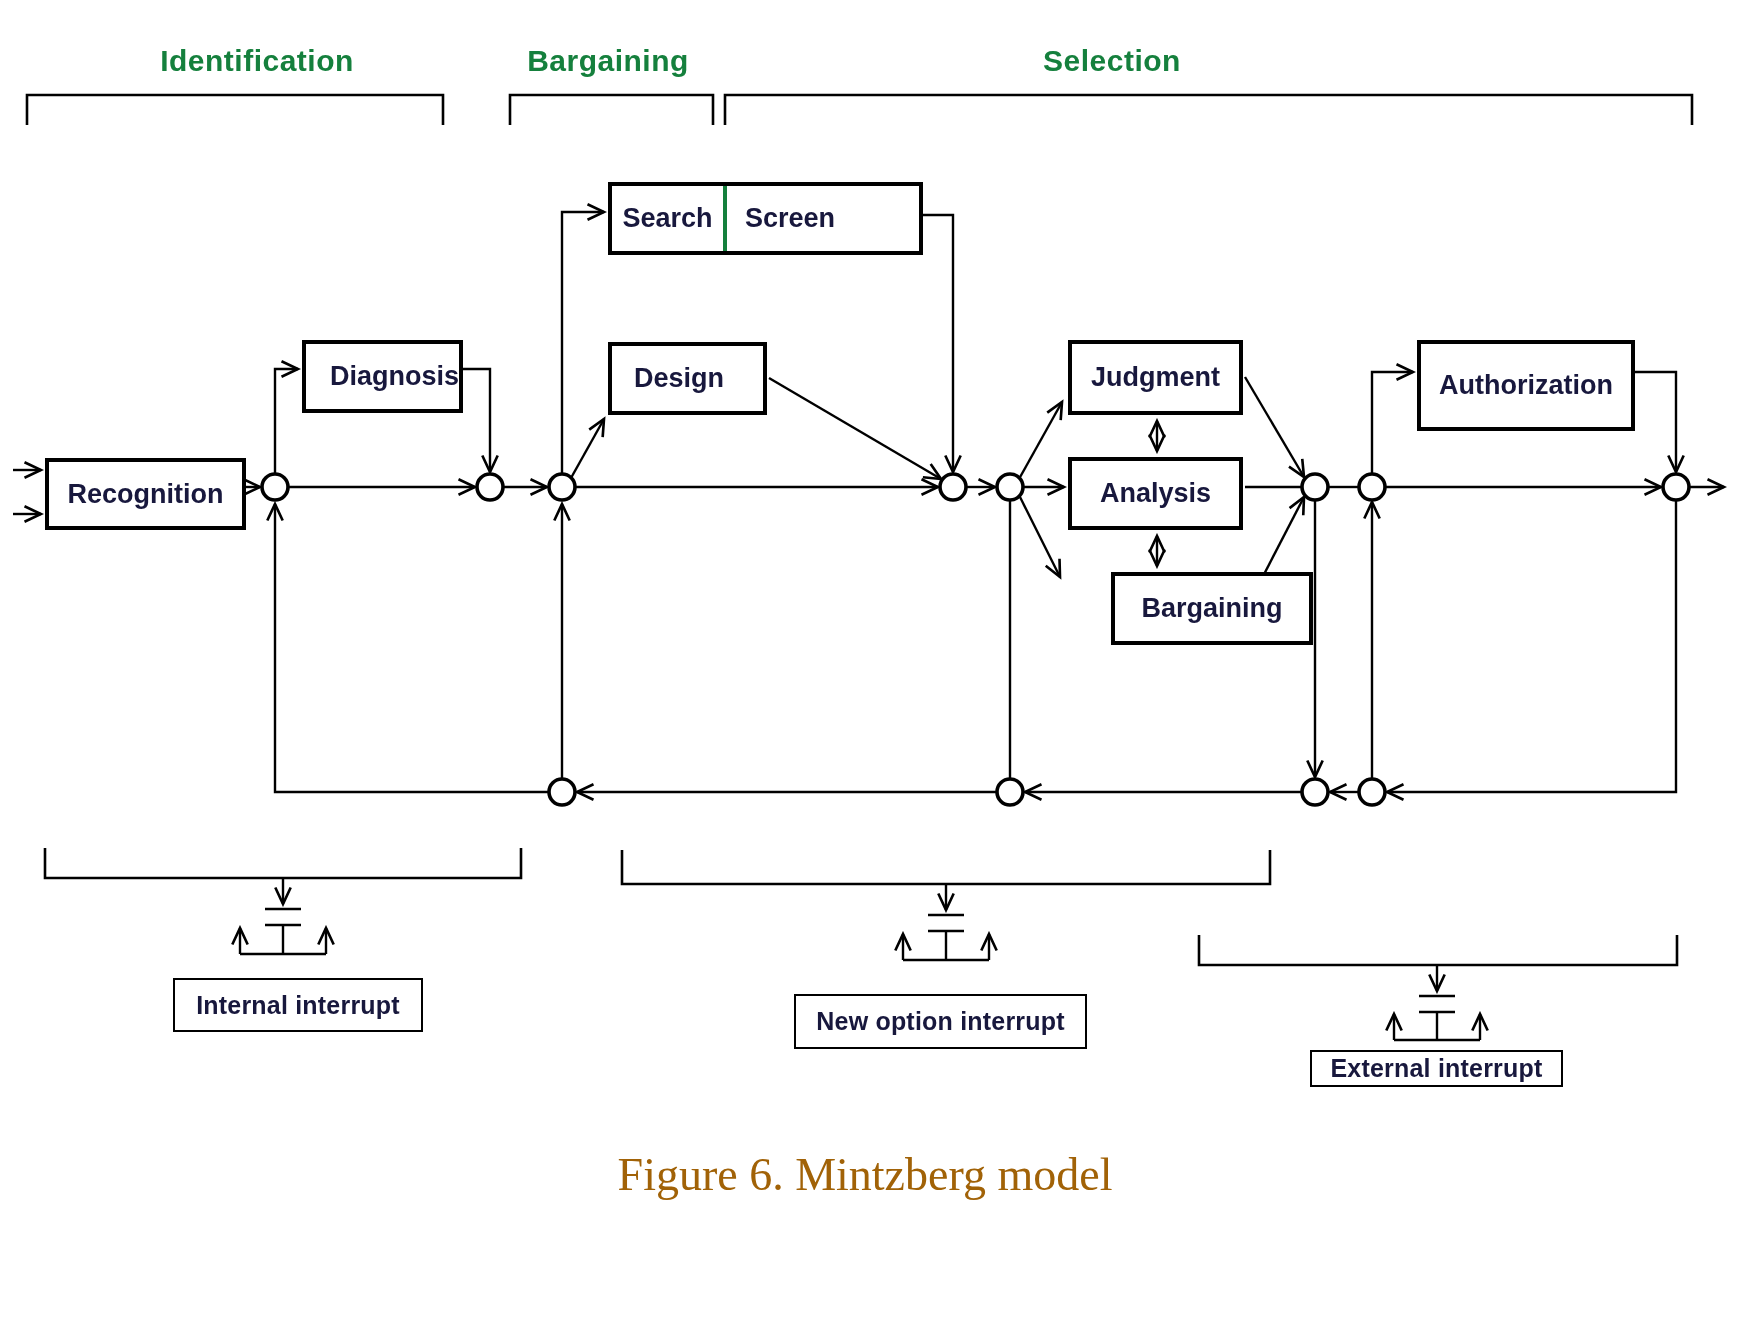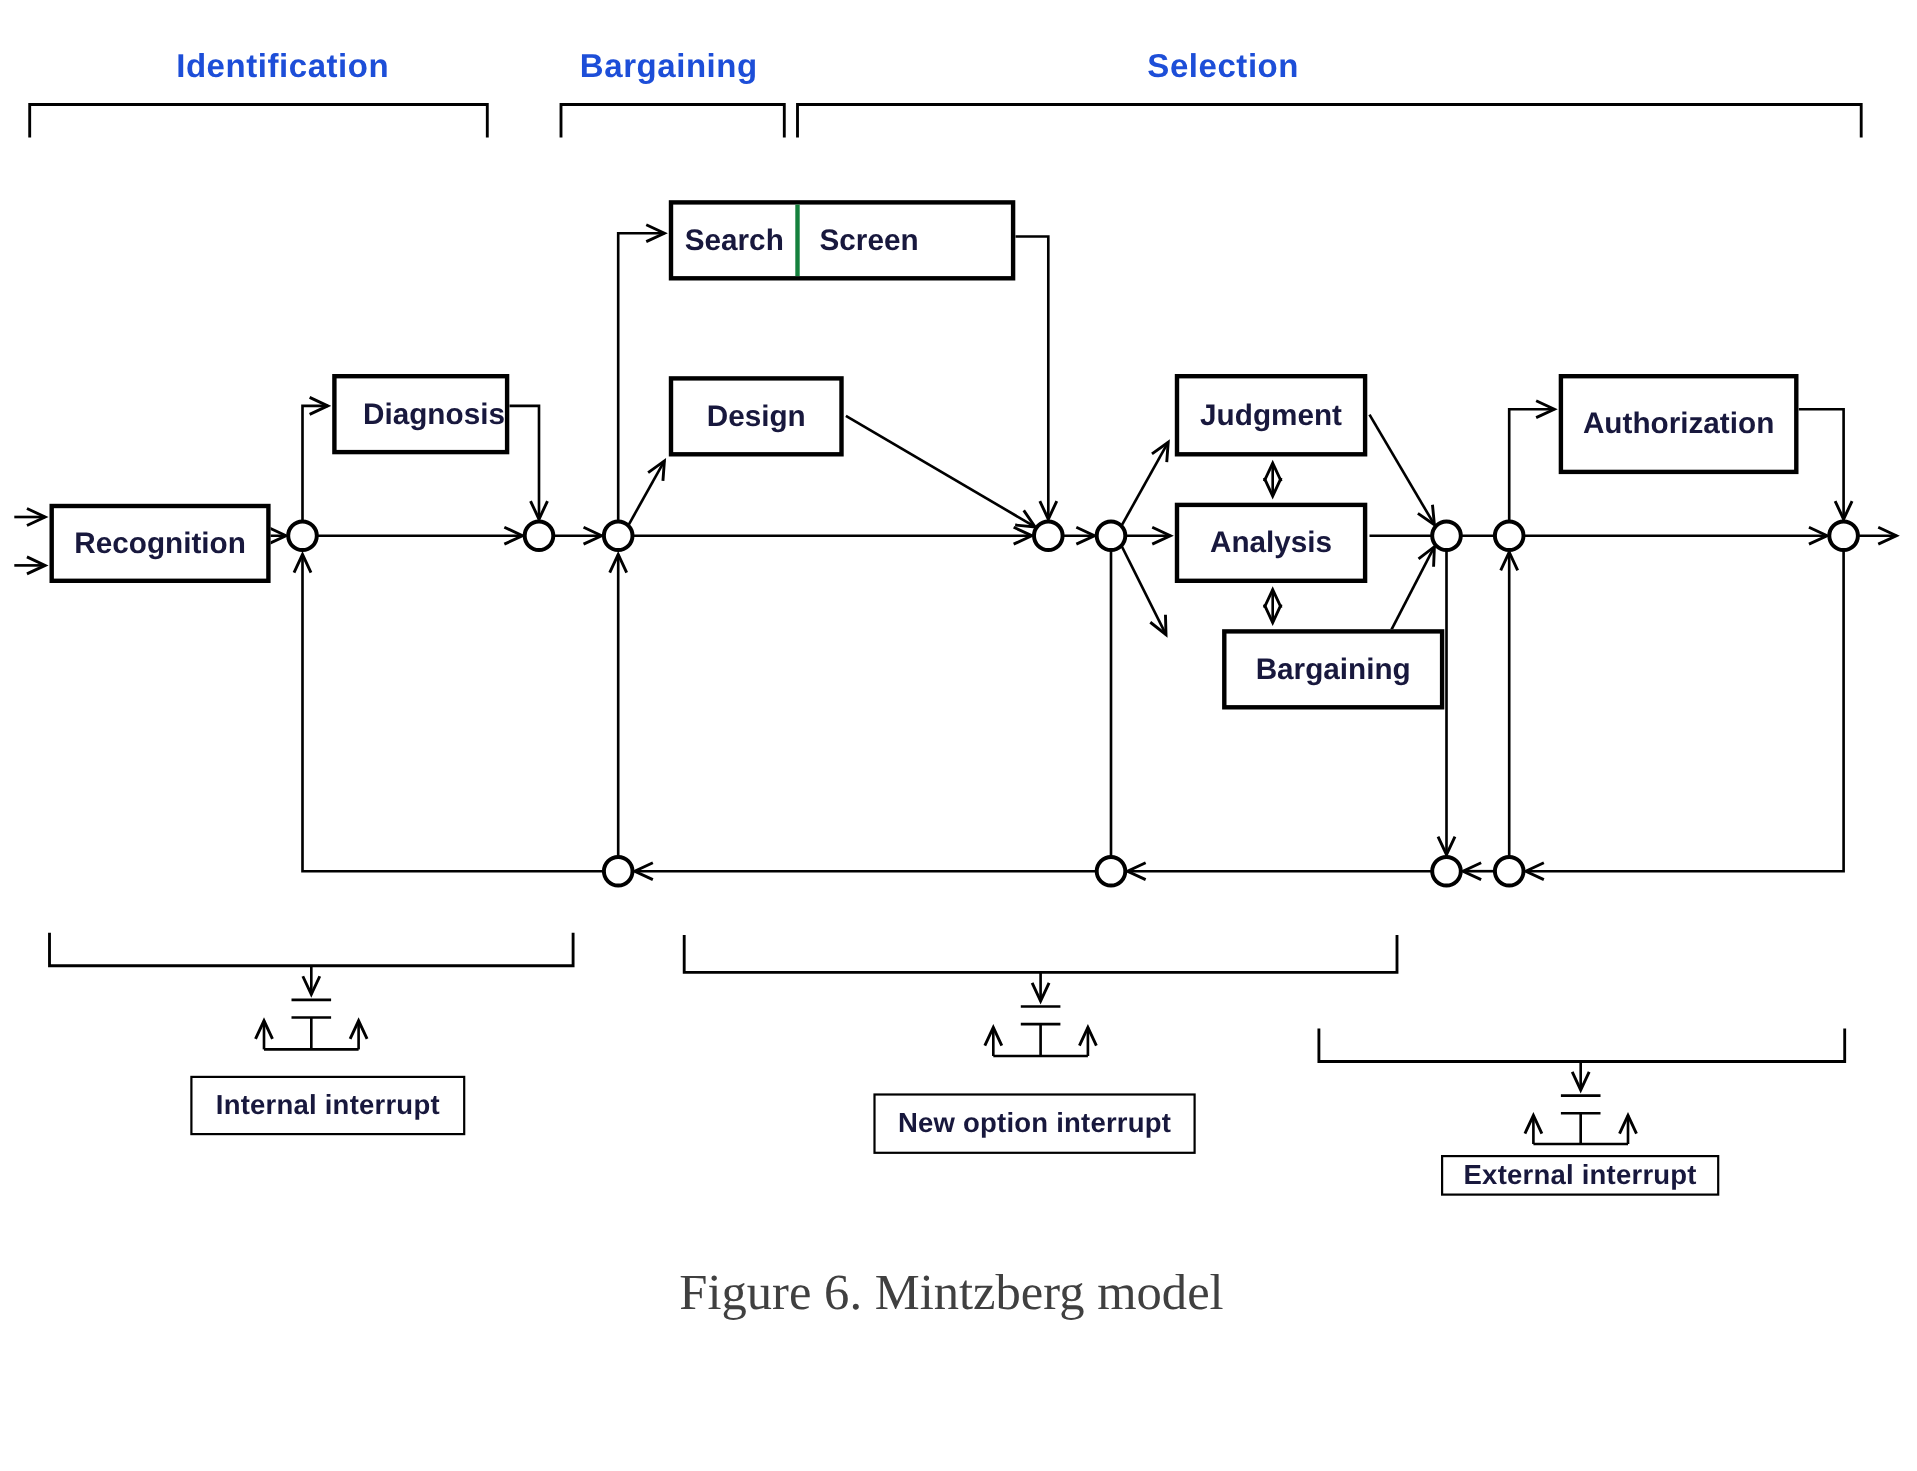--- a/index.html
+++ b/index.html
@@ -3,42 +3,42 @@
 <meta charset="utf-8">
 <style>
   html,body{margin:0;padding:0;background:#fff;}
   .stage{
     position:relative;width:1743px;height:1337px;background:#fff;
     font-family:"Liberation Sans",sans-serif;overflow:hidden;
   }
   .layer{position:absolute;left:0;top:0;width:1743px;height:1337px;}
   .phase-label{
     position:absolute;width:300px;text-align:center;
-    font-size:30px;font-weight:bold;color:#1d4ed8;letter-spacing:.5px;
+    font-size:30px;font-weight:bold;color:#15803d;letter-spacing:.5px;
   }
   .box{
     position:absolute;border:4px solid #000;background:#fff;
     display:flex;align-items:center;justify-content:center;
     font-size:27px;font-weight:bold;color:var(--box-text,#18183d);
     box-sizing:border-box;
   }
-  .box.left-pad{justify-content:center;}
+  .box.left-pad{justify-content:flex-start;padding-left:22px;}
   .combo{position:absolute;border:4px solid #000;background:#fff;box-sizing:border-box;display:flex;}
   .combo .cell{display:flex;align-items:center;font-size:27px;font-weight:bold;color:var(--box-text,#18183d);box-sizing:border-box;}
   .combo .cell-a{width:115px;justify-content:center;border-right:4px solid #15803d;}
   .combo .cell-b{flex:1;justify-content:flex-start;padding-left:18px;}
   .int-label{
     position:absolute;border:2px solid #000;background:#fff;
     display:flex;align-items:center;justify-content:center;
     font-size:25px;font-weight:bold;color:var(--box-text,#18183d);
     box-sizing:border-box;letter-spacing:.2px;
   }
   .caption{
     position:absolute;left:465px;top:1148px;width:800px;text-align:center;
-    font-family:"Liberation Serif",serif;font-size:46px;color:#404040;
+    font-family:"Liberation Serif",serif;font-size:46px;color:#a16207;
   }
   svg line,svg path{stroke:#000;fill:none;}
 </style>
 </head>
 <body style="background: rgb(255, 255, 255);">
 
 <div class="stage">
 
   <svg class="layer" width="1743" height="1337" viewBox="0 0 1743 1337">
     <defs>

